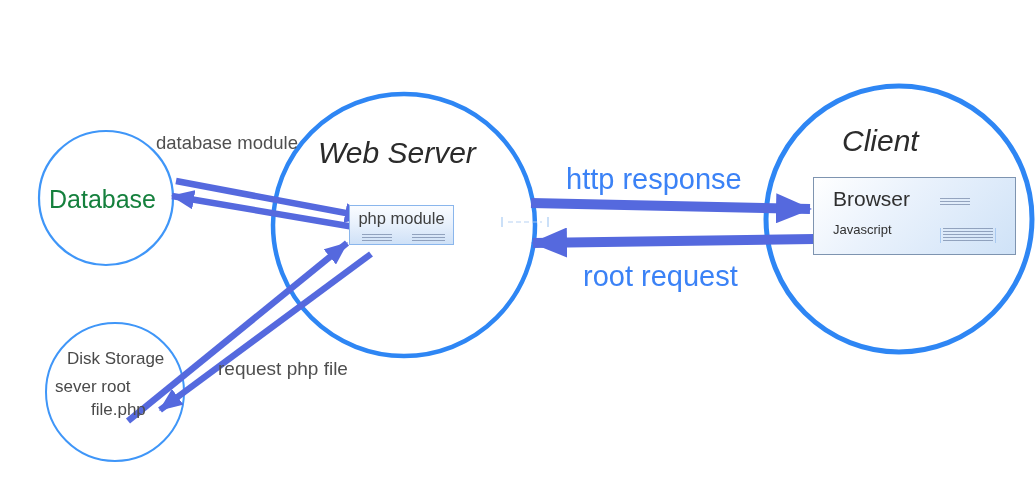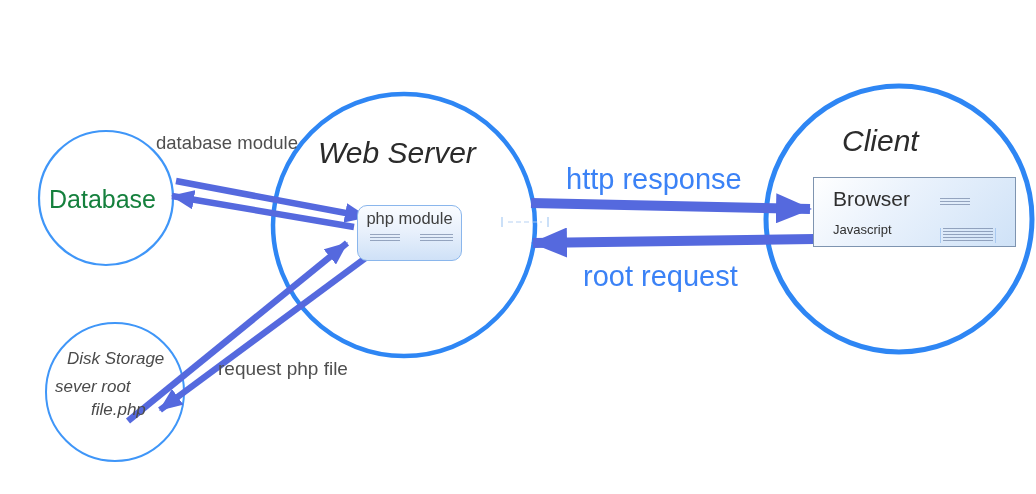--- a/index.html
+++ b/index.html
@@ -9,29 +9,28 @@
   }
   .stage svg{position:absolute;left:0;top:0;}
   .lbl{position:absolute;white-space:nowrap;color:#474747;}
   .title{
     top:8px;left:487px;transform:translateX(-50%);
     font-size:57px;line-height:1.1;color:#3a3a3a;letter-spacing:-1px;
   }
   .node-title{font-weight:normal;font-style:italic;color:#2b2b2b;font-size:30px;}
   .edge-lbl-lg{font-size:29px;color:#3b82f6;}
   .edge-lbl-sm{font-size:18.5px;color:#4f4f4f;}
-  .disk-lbl{font-size:17px;color:#4a4a4a;font-style:italic;}
+  .disk-lbl{font-size:17px;color:#4a4a4a;}
   .db-lbl{font-size:25px;color:#15803d;}
   
   .php-box{
-    position:absolute;left:349px;top:205px;width:105px;height:56px;
-    border:1.6px solid #8ab6ec;border-radius:10px;
+    position:absolute;left:349px;top:205px;width:105px;height:40px;
+    border:1.6px solid #8ab6ec;border-radius:0;
     background:linear-gradient(to bottom,#fafcff 0%,#e9f1fc 45%,#cfe1f7 100%);
     box-sizing:border-box;
-    margin-left:8px;
   }
   .php-box .php-label{
     position:absolute;left:0;right:0;top:3px;text-align:center;
     font-size:16.5px;color:#3f3f3f;
   }
   .fineprint{
     position:absolute;
     background:repeating-linear-gradient(to bottom, rgba(96,115,150,.60) 0 1px, rgba(0,0,0,0) 1px 3px);
   }
   .fineprint.bracketed{
@@ -40,21 +39,21 @@
   }
   
   .ghost-note{
     position:absolute;left:501px;top:217px;width:44px;height:10px;
     border-left:2px solid rgba(160,198,243,.55);border-right:2px solid rgba(160,198,243,.55);
     background:repeating-linear-gradient(to right, rgba(175,205,242,.45) 0 5px, rgba(0,0,0,0) 5px 8px);
     background-position:center;background-size:34px 2px;background-repeat:no-repeat;
   }
   
   .browser-box{
-    position:absolute;left:813px;top:177px;width:203px;height:70px;
+    position:absolute;left:813px;top:177px;width:203px;height:78px;
     border:1.6px solid #7e94b0;
     background:linear-gradient(135deg,#ffffff 0%,#eaf2fc 40%,#cfe2f7 100%);
     box-sizing:border-box;
   }
   .browser-box .browser-label{position:absolute;left:19px;top:9px;font-size:21px;color:#303030;}
   .browser-box .js-label{position:absolute;left:19px;top:44px;font-size:13px;color:#303030;}
 </style>
 </head>
 <body>
 

